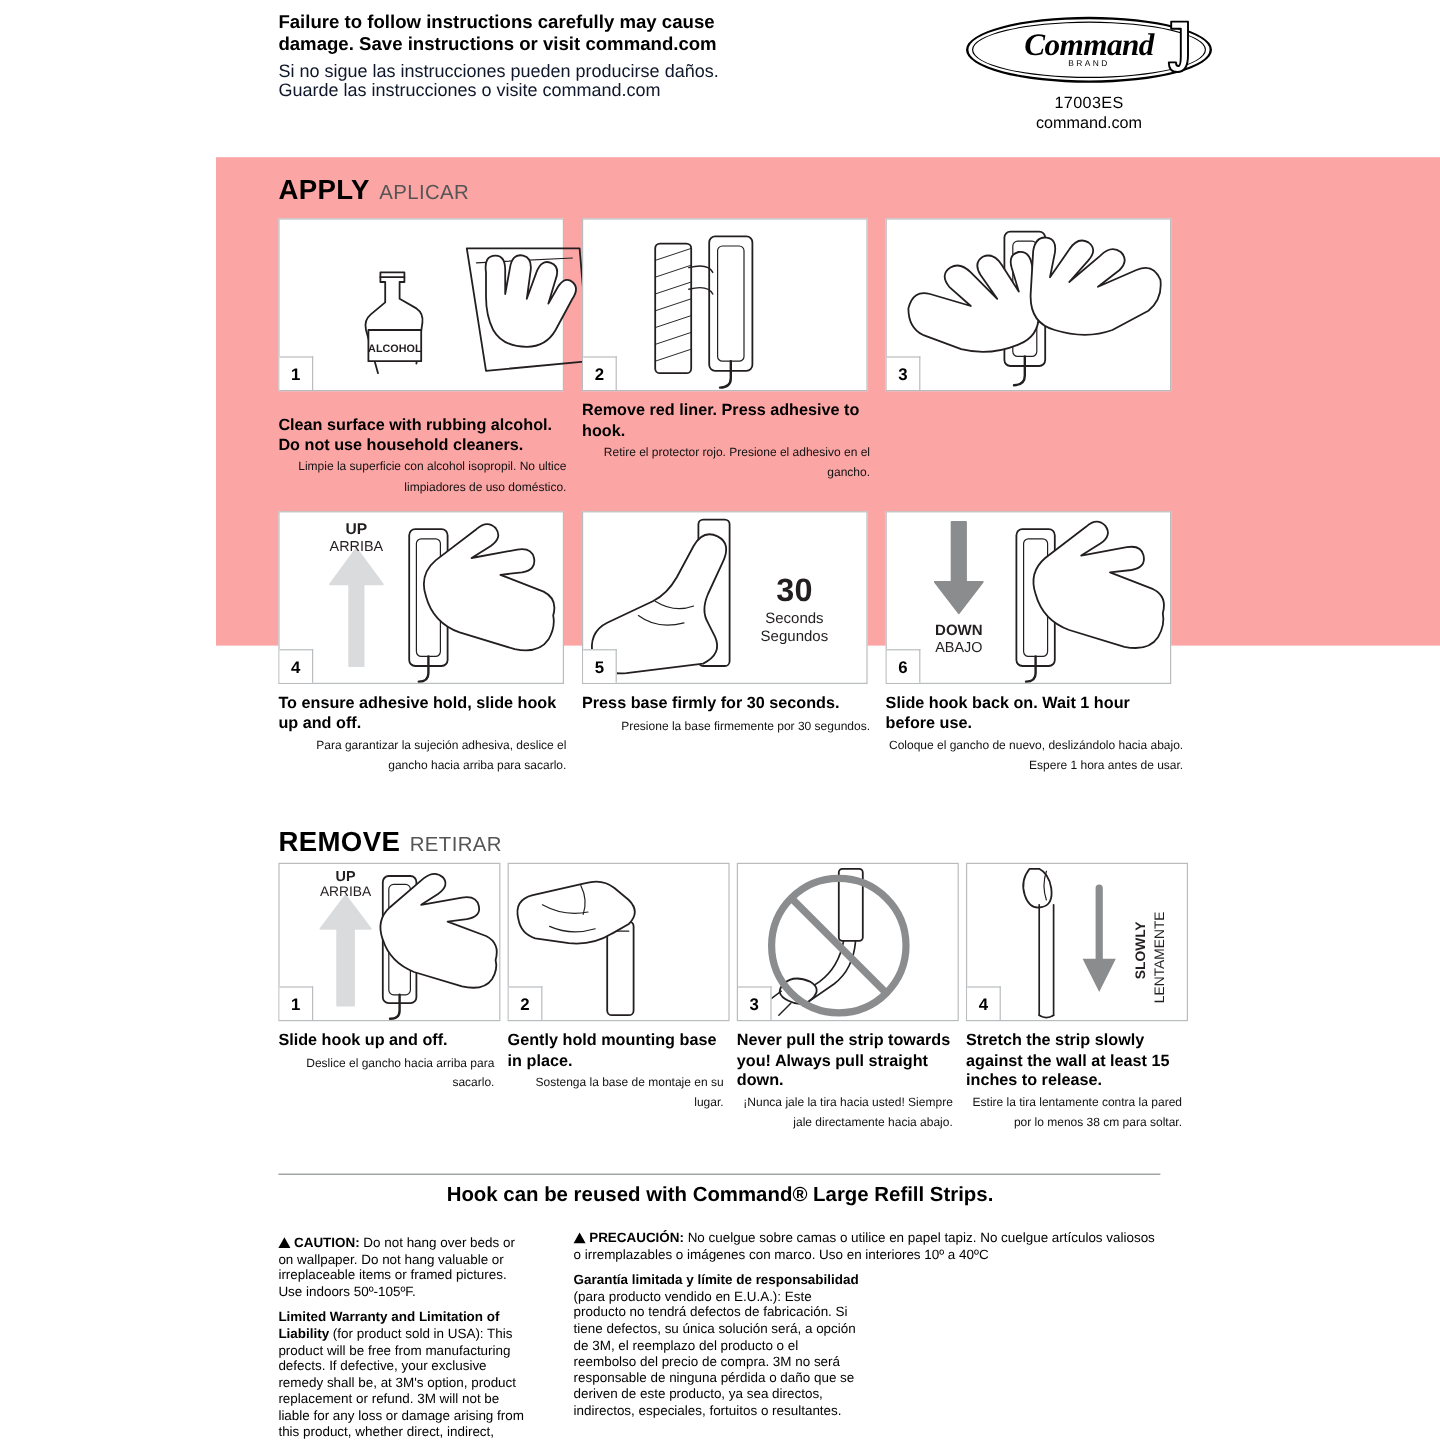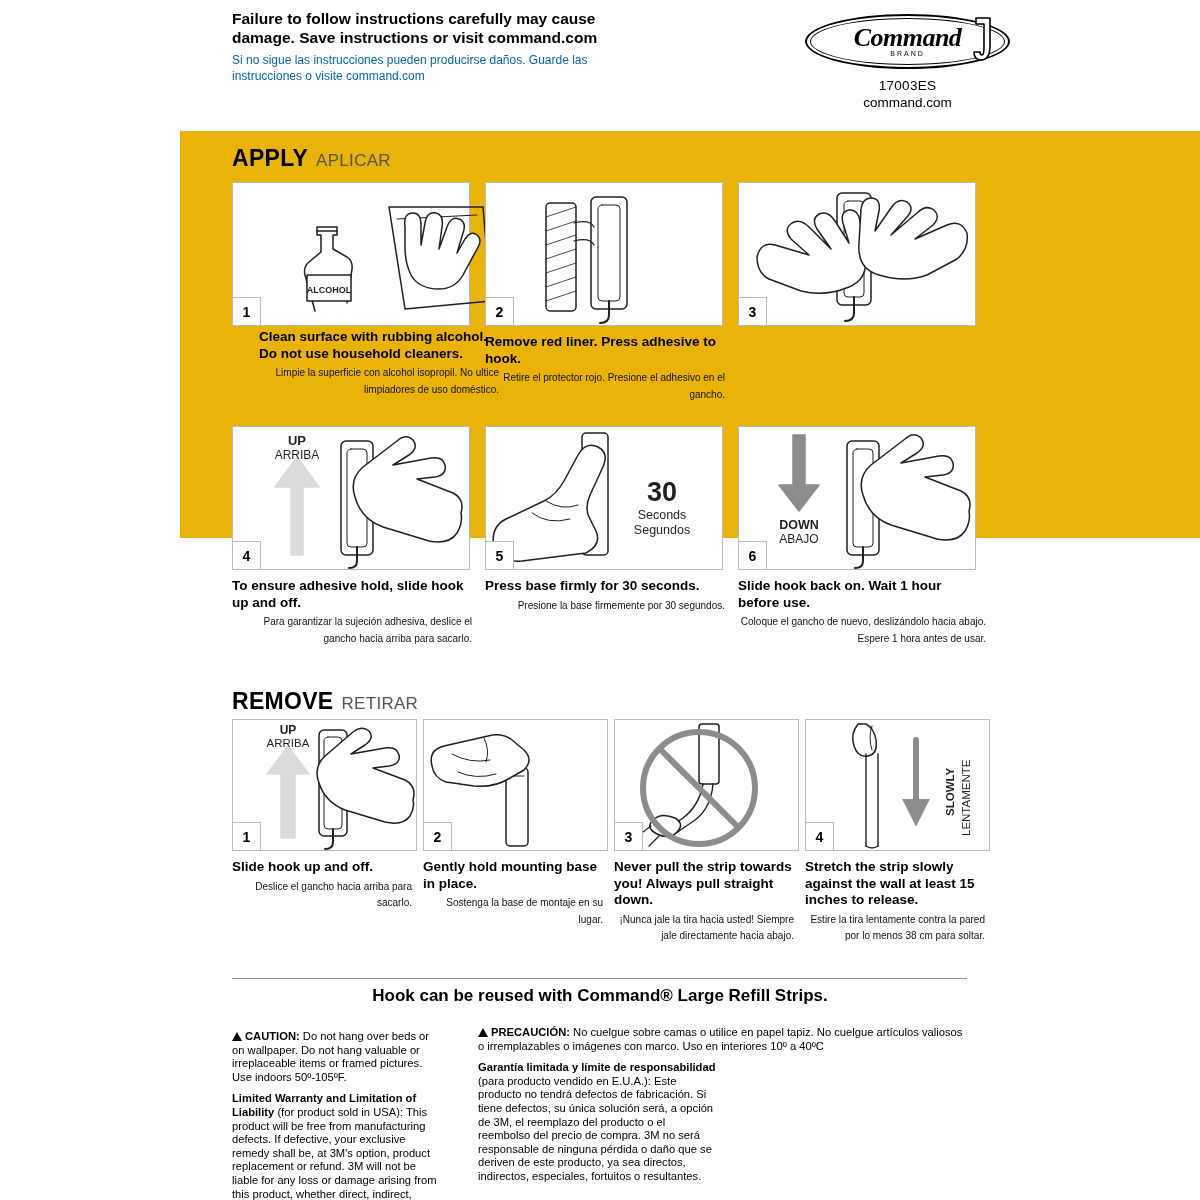--- a/index.html
+++ b/index.html
@@ -10,21 +10,21 @@
     font-family:"Liberation Sans", sans-serif;
     color:#000;
     position:relative;
     overflow:hidden;
   }
 
   
   .header { position:absolute; left:0; top:0; width:1200px; height:130px;padding-left:12px; }
   .warn { position:absolute; left:232px; top:10px; width:420px; }
   .warn .bold { font-weight:bold; font-size:15.5px; line-height:18.5px; }
-  .warn .esp { font-size:12px; line-height:16px; margin-top:5px; color:#0369a1; }
+  .warn .esp { font-size:15px; line-height:16px; margin-top:5px; color:#0f172a; }
 
   .brandbox { position:absolute; left:800px; top:14px; width:215px; text-align:center; }
   .logo-wrap { position:relative; width:205px; height:58px; margin:0 auto; }
   .logo-oval {
     position:absolute; left:0; top:0; width:205px; height:55px;
     border:2.5px solid #000; border-radius:50%/50%;
     background:#fff;
   }
   .logo-oval2 {
     position:absolute; left:5px; top:4px; width:195px; height:47px;
@@ -41,21 +41,21 @@
   }
   .logo-hook {
     position:absolute; right:14px; top:2px; width:26px; height:52px;
   }
   .code { font-size:13.5px; margin-top:6px; letter-spacing:.3px; }
   .site { font-size:13.5px; margin-top:2px; }
 
   
   .apply-panel {
     position:absolute; left:180px; top:131px; width:1020px; height:407px;
-    background:#eab308;
+    background:#fca5a5;
   }
   .remove-panel {
     position:absolute; left:180px; top:676px; width:1020px; height:300px;
     background:#ffffff;
   }
   .section-title { position:absolute; font-size:0; }
   .st-main { font-size:23px; font-weight:bold; letter-spacing:.3px; }
   .st-sub  { font-size:17px; color:#555; margin-left:8px; letter-spacing:.3px; }
 
   
@@ -129,21 +129,21 @@
         <text x="52" y="110" font-size="9" font-family="Liberation Sans, sans-serif" fill="#231f20" text-anchor="middle" stroke="none" font-weight="bold">ALCOHOL</text>
 
         <path d="M112 24 L206 24 L214 118 L128 126 Z"></path>
         <path d="M120 36 L200 32" stroke-width="1"></path>
 
         <path d="M128 44 Q126 30 136 30 Q144 30 144 42 L144 62 L148 40 Q150 28 159 30 Q167 32 165 44 L162 66 L170 44 Q174 33 182 36 Q190 39 186 50 L180 70 L188 56 Q194 47 200 52 Q206 57 200 66 L186 92 Q178 106 162 106 Q142 106 134 92 Q128 80 128 64 Z" fill="#ffffff"></path>
       </g>
     </svg>
     <div class="num num-dark">1</div>
   </div>
-  <div class="cap" style="left:52px; top:198px; width:240px;margin-left:27px;">
+  <div class="cap" style="left:52px; top:215px; width:240px;">
     <span class="en">Clean surface with rubbing alcohol. Do not use household cleaners.</span>
     <span class="es">Limpie la superficie con alcohol isopropil. No ultice limpiadores de uso doméstico.</span>
   </div>
 
   <div class="card" style="left:305px; top:51px; width:238px; height:144px;">
     <svg viewBox="0 0 238 144" width="238" height="144">
       <g fill="none" stroke="#231f20" stroke-width="1.5" stroke-linejoin="round" stroke-linecap="round">
 
         <rect x="105" y="14" width="36" height="112" rx="5" fill="#ffffff"></rect>
         <rect x="112" y="22" width="22" height="96" rx="4" fill="#ffffff" stroke-width="1"></rect>

